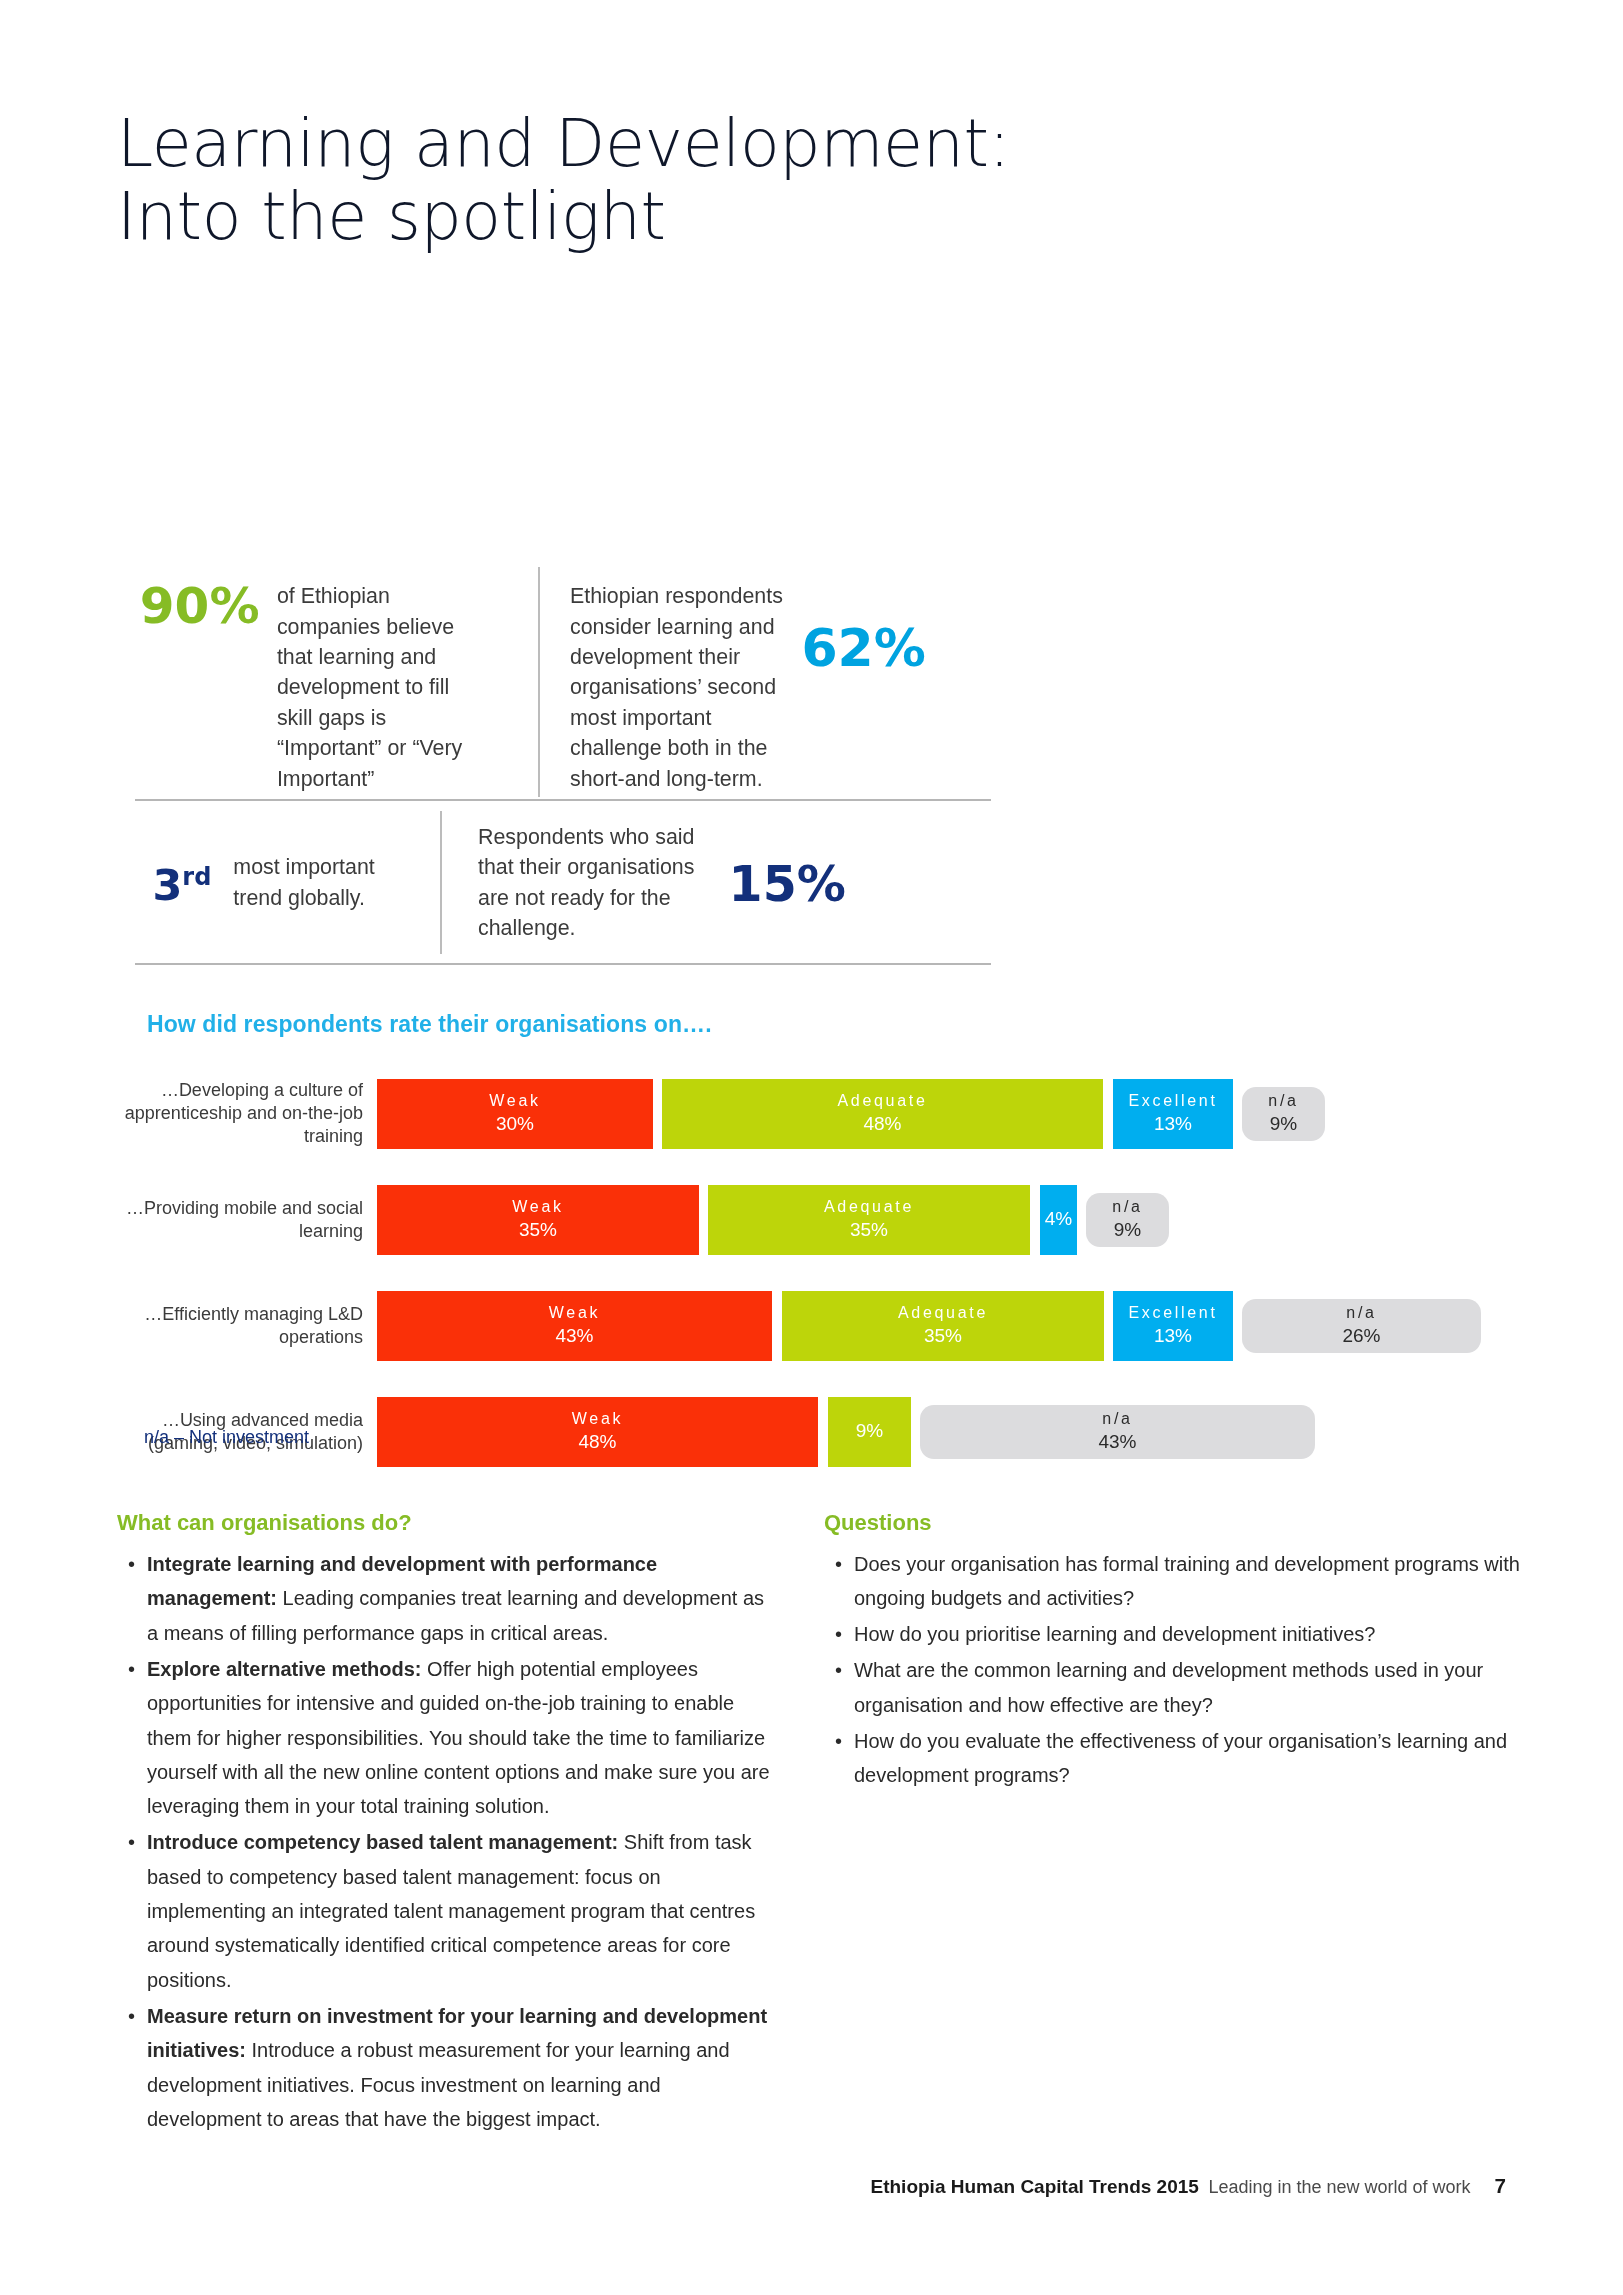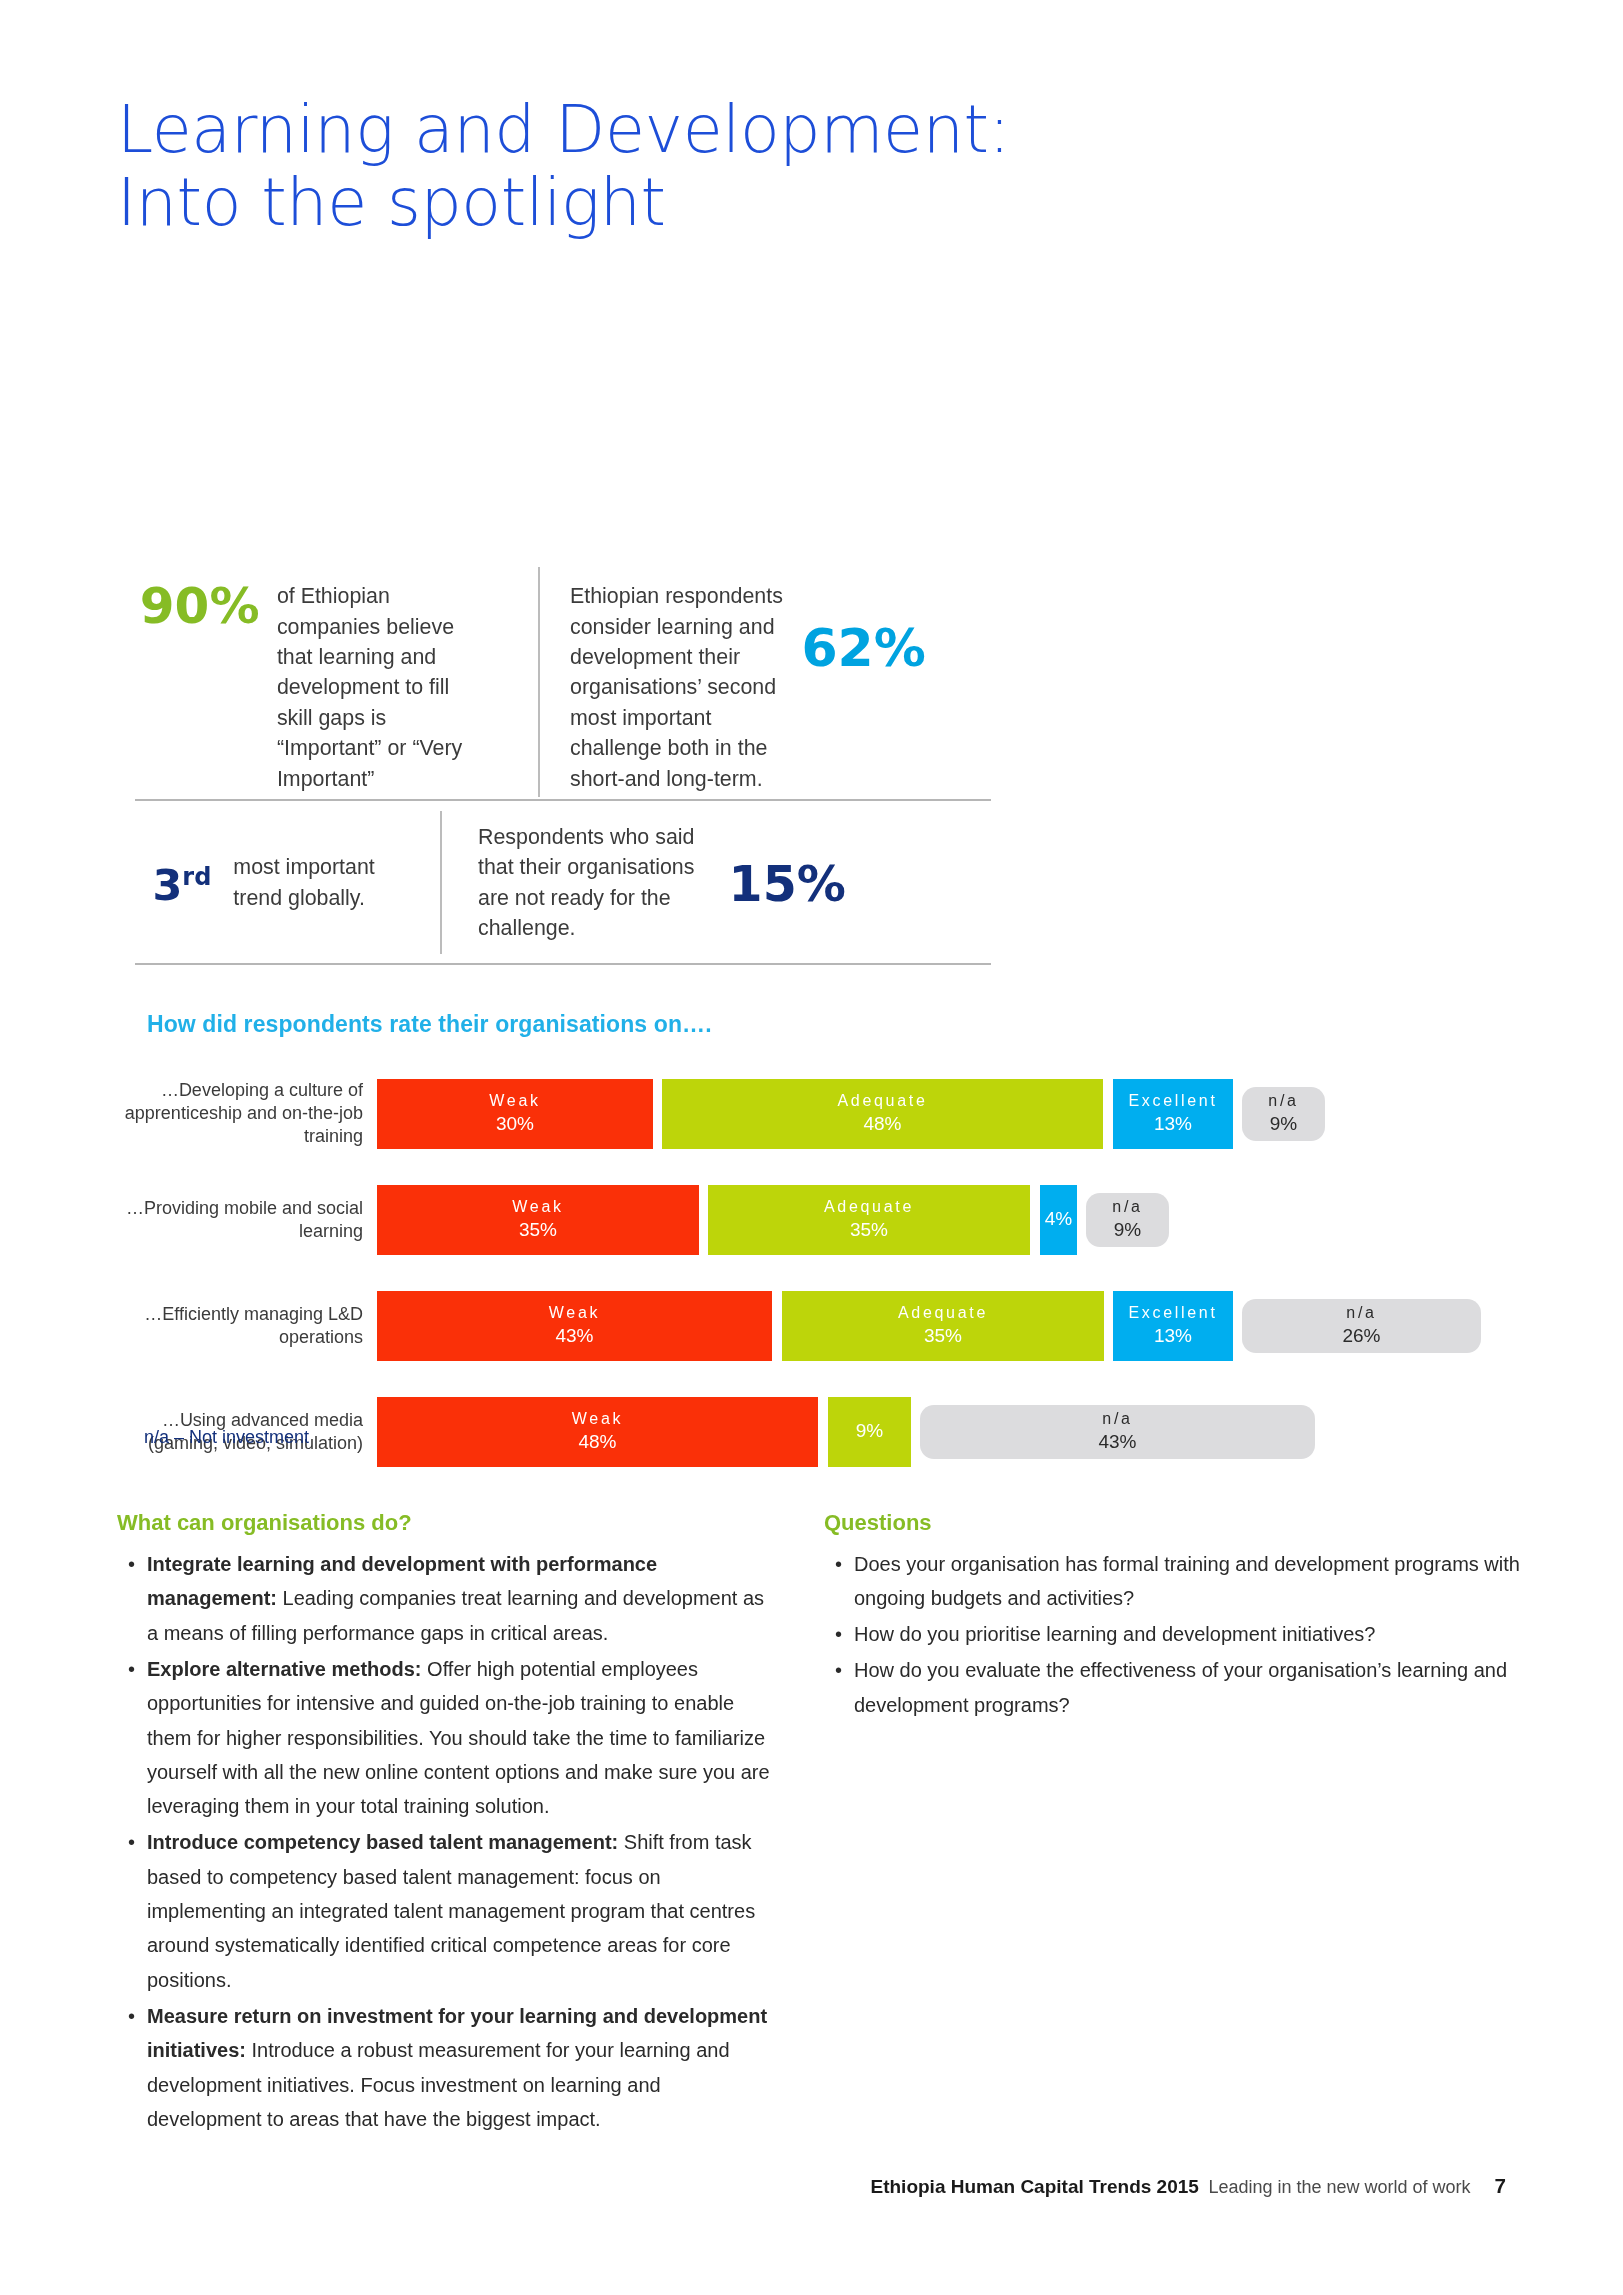--- a/index.html
+++ b/index.html
@@ -9,26 +9,26 @@
     font-family:"Liberation Sans", sans-serif;
     color:#222;
     position:relative;
     overflow:hidden;
   }
   .page{position:absolute;inset:0;}
 
   
   .title{
     position:absolute;
-    left:117px; top:94px;
+    left:117px; top:108px;
     font-family:"DejaVu Sans", sans-serif;
     font-size:65px;
     line-height:1.12;
     font-weight:300;
-    color:#1d4ed8;
+    color:#0f172a;
     letter-spacing:-0.4px;
   }
   .title .l2{display:block;}
 
   
   .statpanel{position:absolute;left:135px;top:567px;width:856px;}
 
   .statrow1{display:flex;align-items:flex-start;height:230px;position:relative;}
   .vline-top{
     position:absolute;left:403px;top:0;width:1.6px;height:230px;
@@ -280,20 +280,21 @@
         <li><b>Introduce competency based talent management:</b><span> Shift from task based to competency based talent management: focus on implementing an integrated talent management program that centres around systematically identified critical competence areas for core positions.</span></li>
         <li><b>Measure return on investment for your learning and development initiatives:</b><span> Introduce a robust measurement for your learning and development initiatives. Focus investment on learning and development to areas that have the biggest impact.</span></li>
       </ul>
   </div>
 
   <div class="col right">
     <div class="colhead">Questions</div>
     <ul class="bl" id="right-list">
         <li>Does your organisation has formal training and development programs with ongoing budgets and activities?</li>
         <li>How do you prioritise learning and development initiatives?</li>
+        <li>What are the common learning and development methods used in your organisation and how effective are they?</li>
         <li>How do you evaluate the effectiveness of your organisation’s learning and development programs?</li>
       </ul>
   </div>
 
   <div class="footer">
     <span class="f1">Ethiopia Human Capital Trends 2015</span>
     <span class="f2">Leading in the new world of work</span>
     <span class="fp">7</span>
   </div>
 

